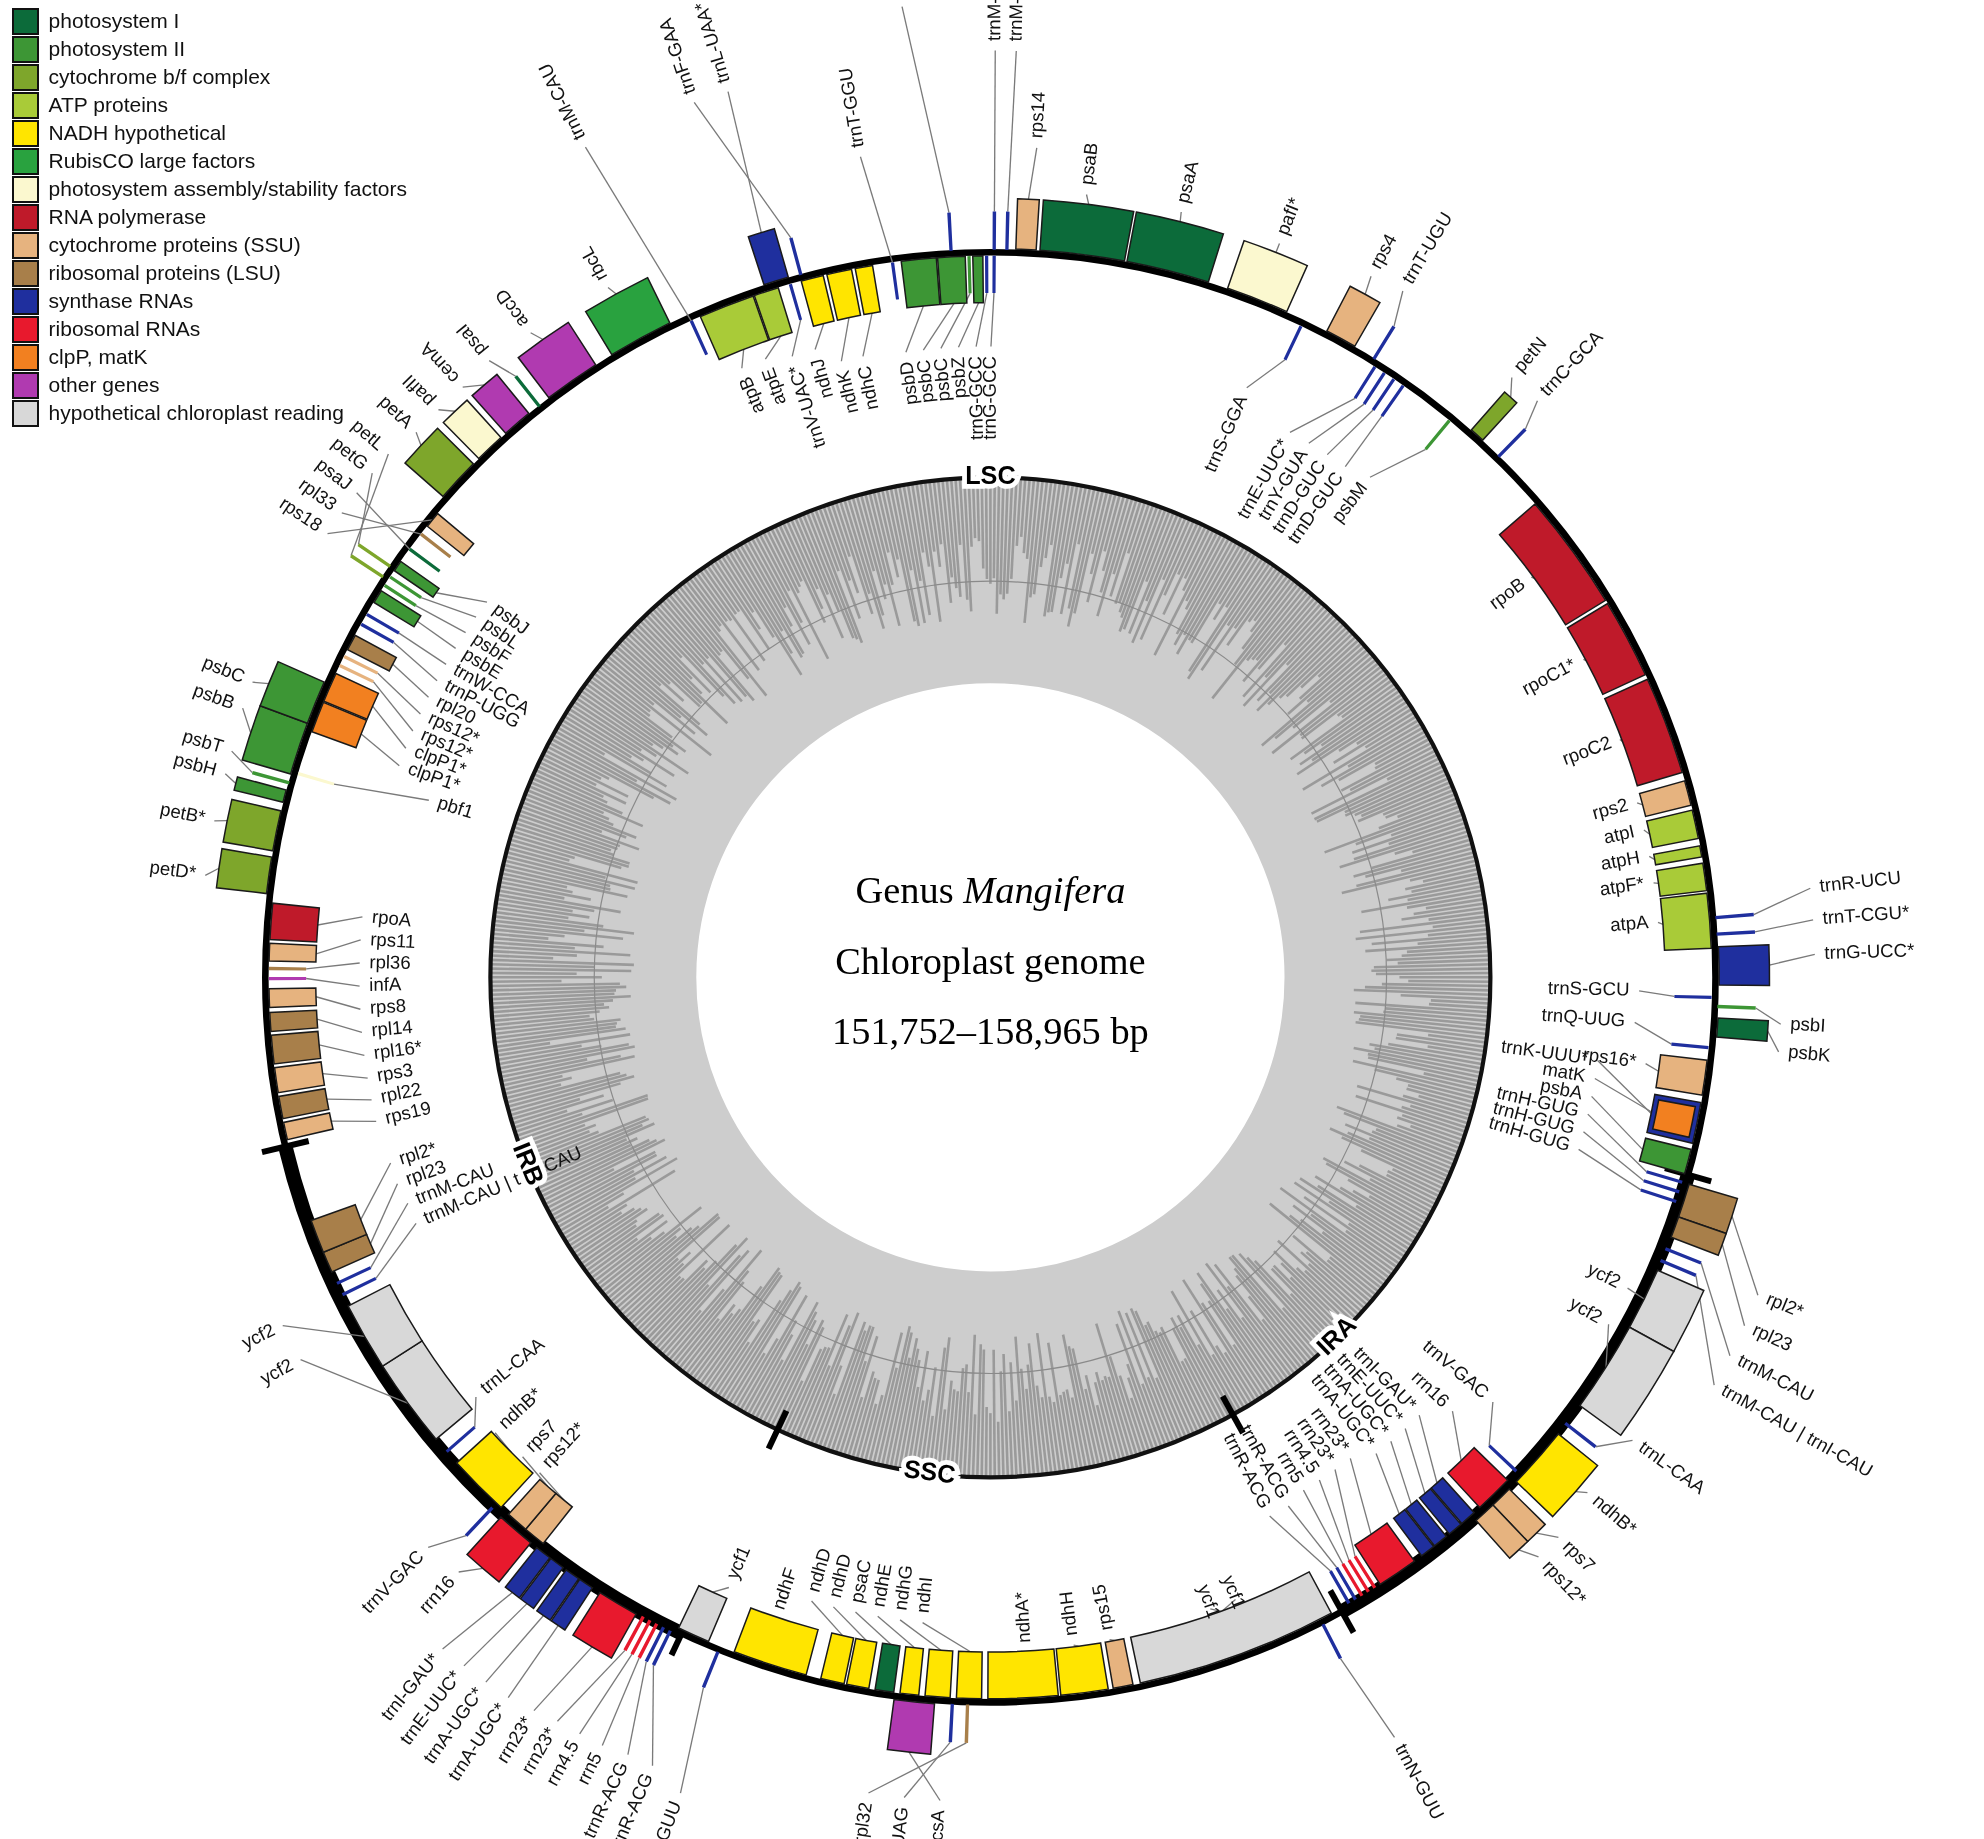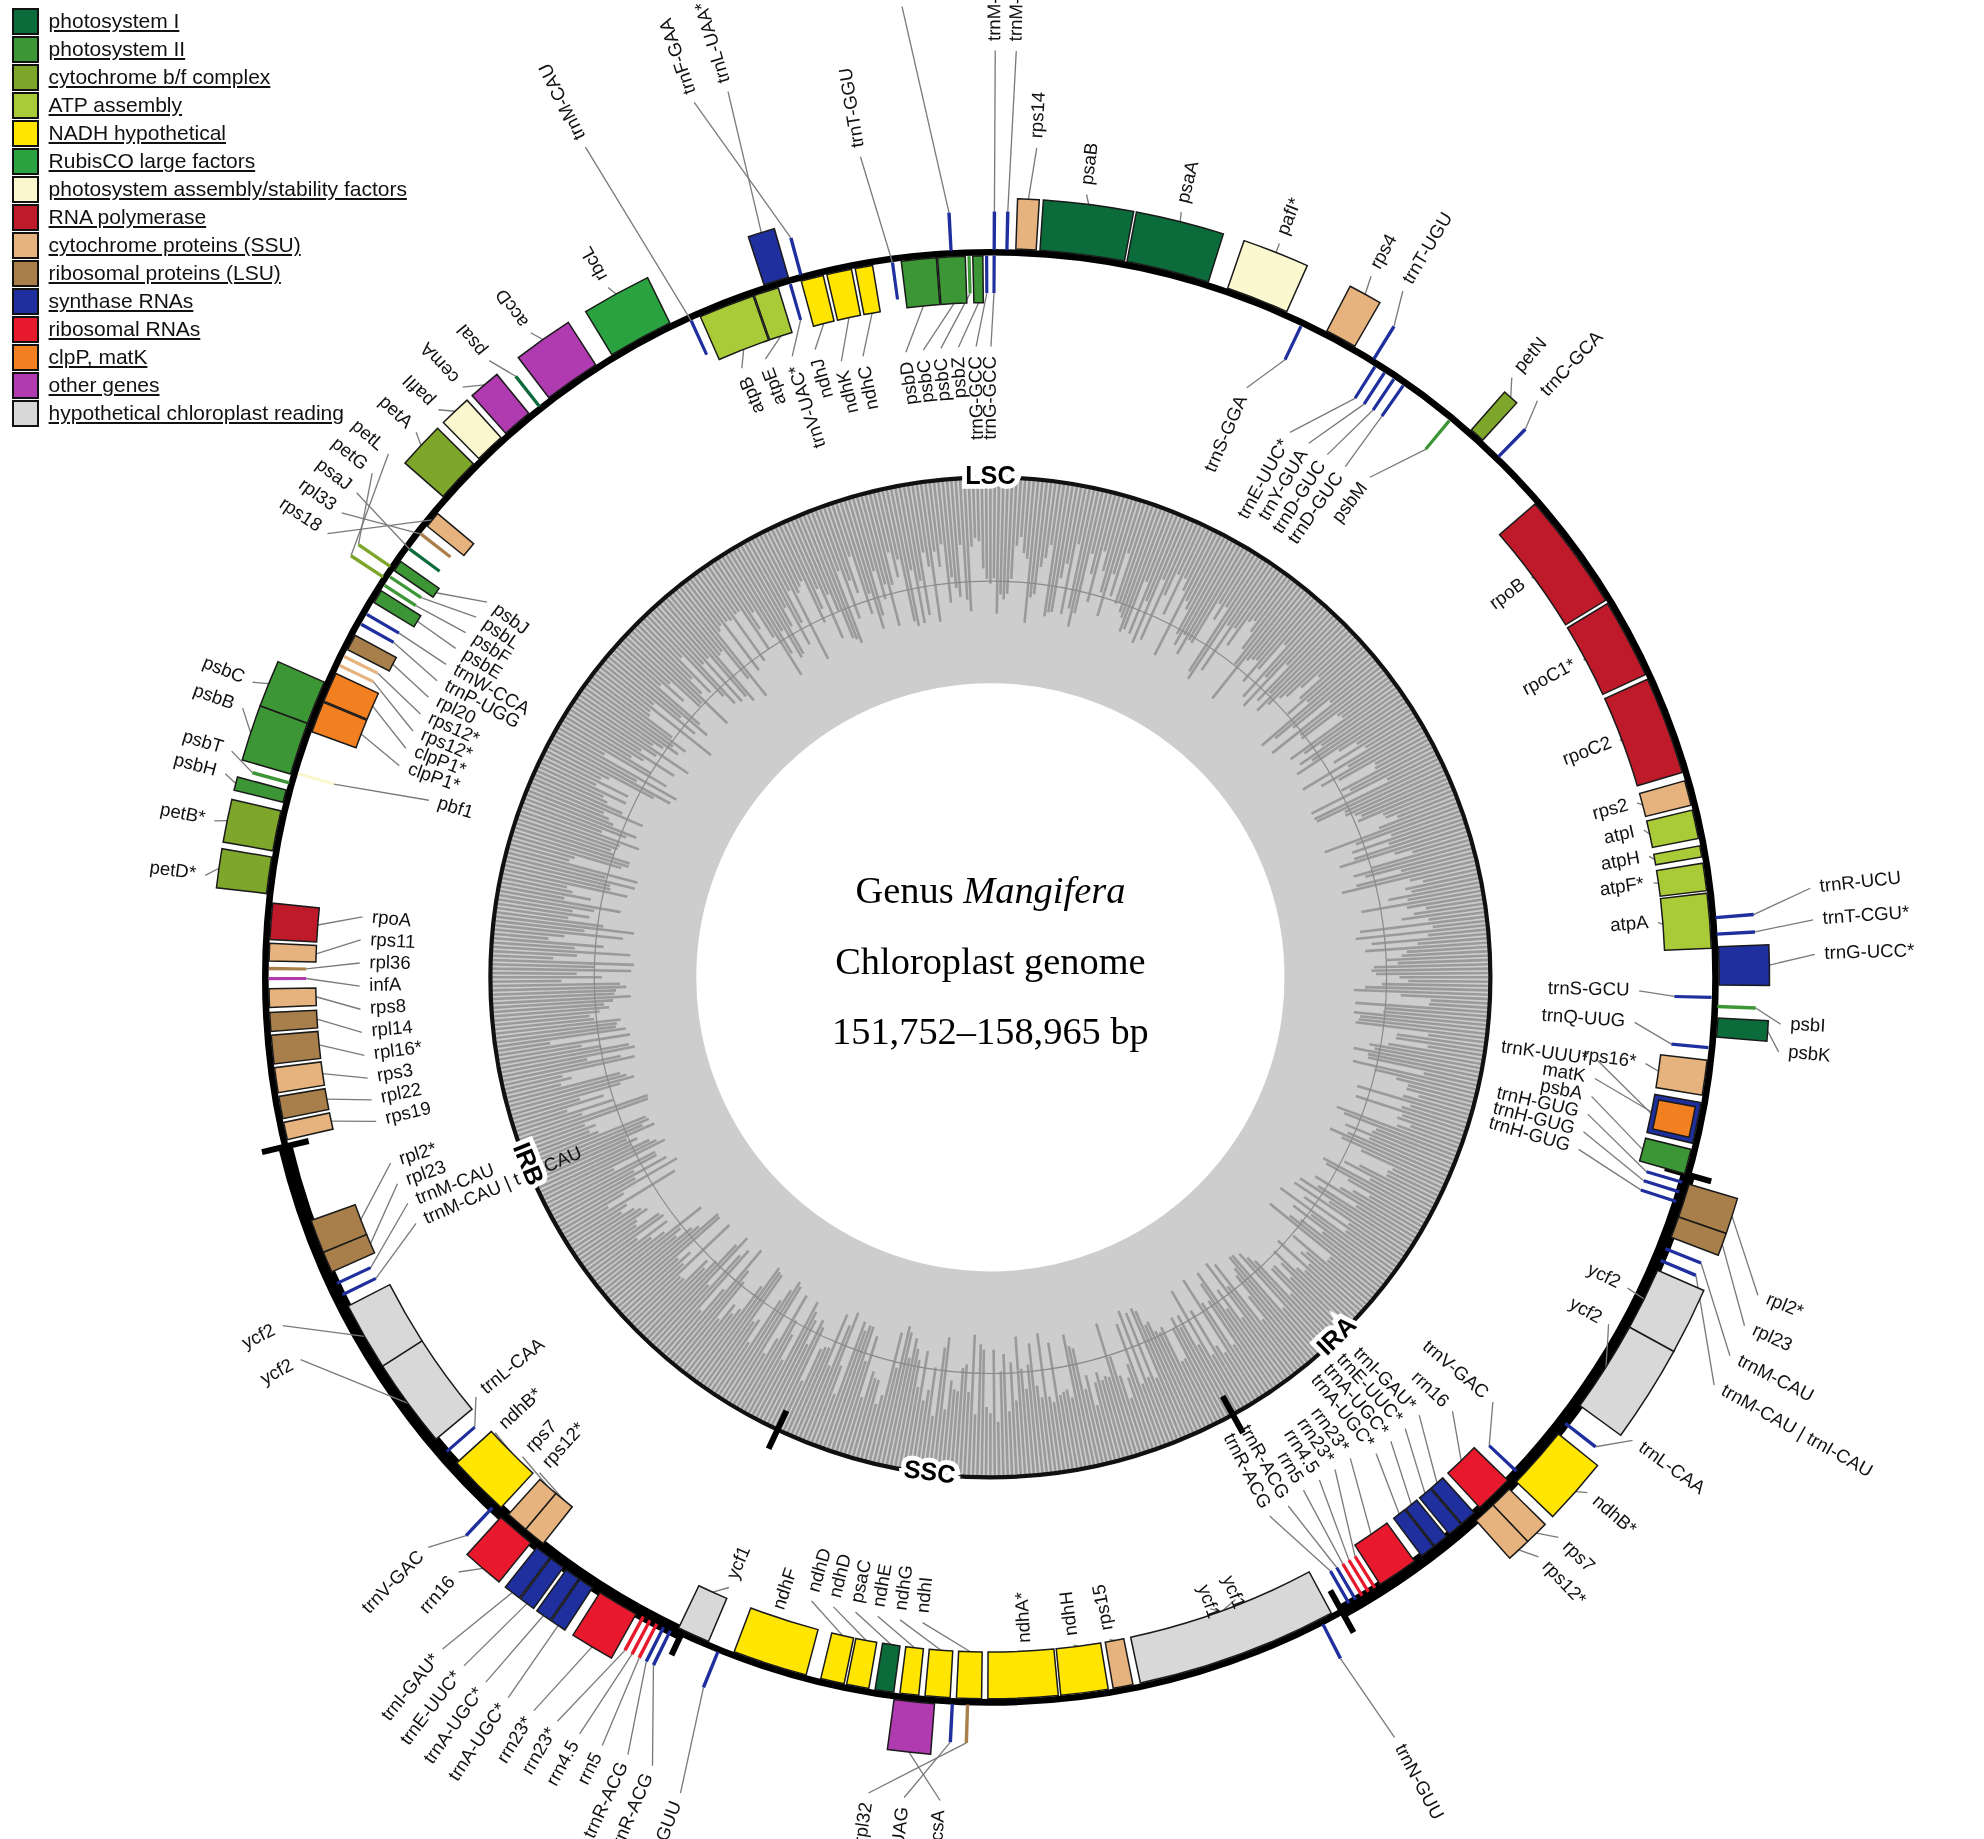--- a/index.html
+++ b/index.html
@@ -1,21 +1,21 @@
 <!DOCTYPE html>
 <html style="font-size:9.6px"><head>
 <meta charset="utf-8">
 <style>
   html,body{margin:0;padding:0;background:#ffffff;}
   #stage{position:relative;width:1985px;height:1840px;background:#fff;overflow:hidden;
          font-family:"Liberation Sans", sans-serif;}
   #legend{position:absolute;left:12px;top:7.2px;z-index:5;}
   .lg-item{display:flex;align-items:center;height:28px;}
   .lg-swatch{width:23px;height:23px;border:2.4px solid #111;margin-right:9.6px;flex:0 0 auto;}
-  .lg-label{font-size:21px;color:#111;white-space:nowrap;text-decoration:underline;}
+  .lg-label{font-size:21px;color:#111;white-space:nowrap;}
   svg text{font-family:"Liberation Sans", sans-serif;}
   .center-serif{font-family:"Liberation Serif", serif;}
 </style>
 </head>
 <body>
 
 <div id="stage">
   <div id="legend">
       <div class="lg-item">
         <span class="lg-swatch" style="background: rgb(12, 107, 58);"></span>
@@ -24,21 +24,21 @@
       <div class="lg-item">
         <span class="lg-swatch" style="background: rgb(61, 150, 53);"></span>
         <span class="lg-label">photosystem II</span>
       </div>
       <div class="lg-item">
         <span class="lg-swatch" style="background: rgb(126, 166, 43);"></span>
         <span class="lg-label">cytochrome b/f complex</span>
       </div>
       <div class="lg-item">
         <span class="lg-swatch" style="background: rgb(169, 203, 56);"></span>
-        <span class="lg-label">ATP assembly</span>
+        <span class="lg-label">ATP proteins</span>
       </div>
       <div class="lg-item">
         <span class="lg-swatch" style="background: rgb(255, 229, 0);"></span>
         <span class="lg-label">NADH hypothetical</span>
       </div>
       <div class="lg-item">
         <span class="lg-swatch" style="background: rgb(41, 162, 63);"></span>
         <span class="lg-label">RubisCO large factors</span>
       </div>
       <div class="lg-item">

